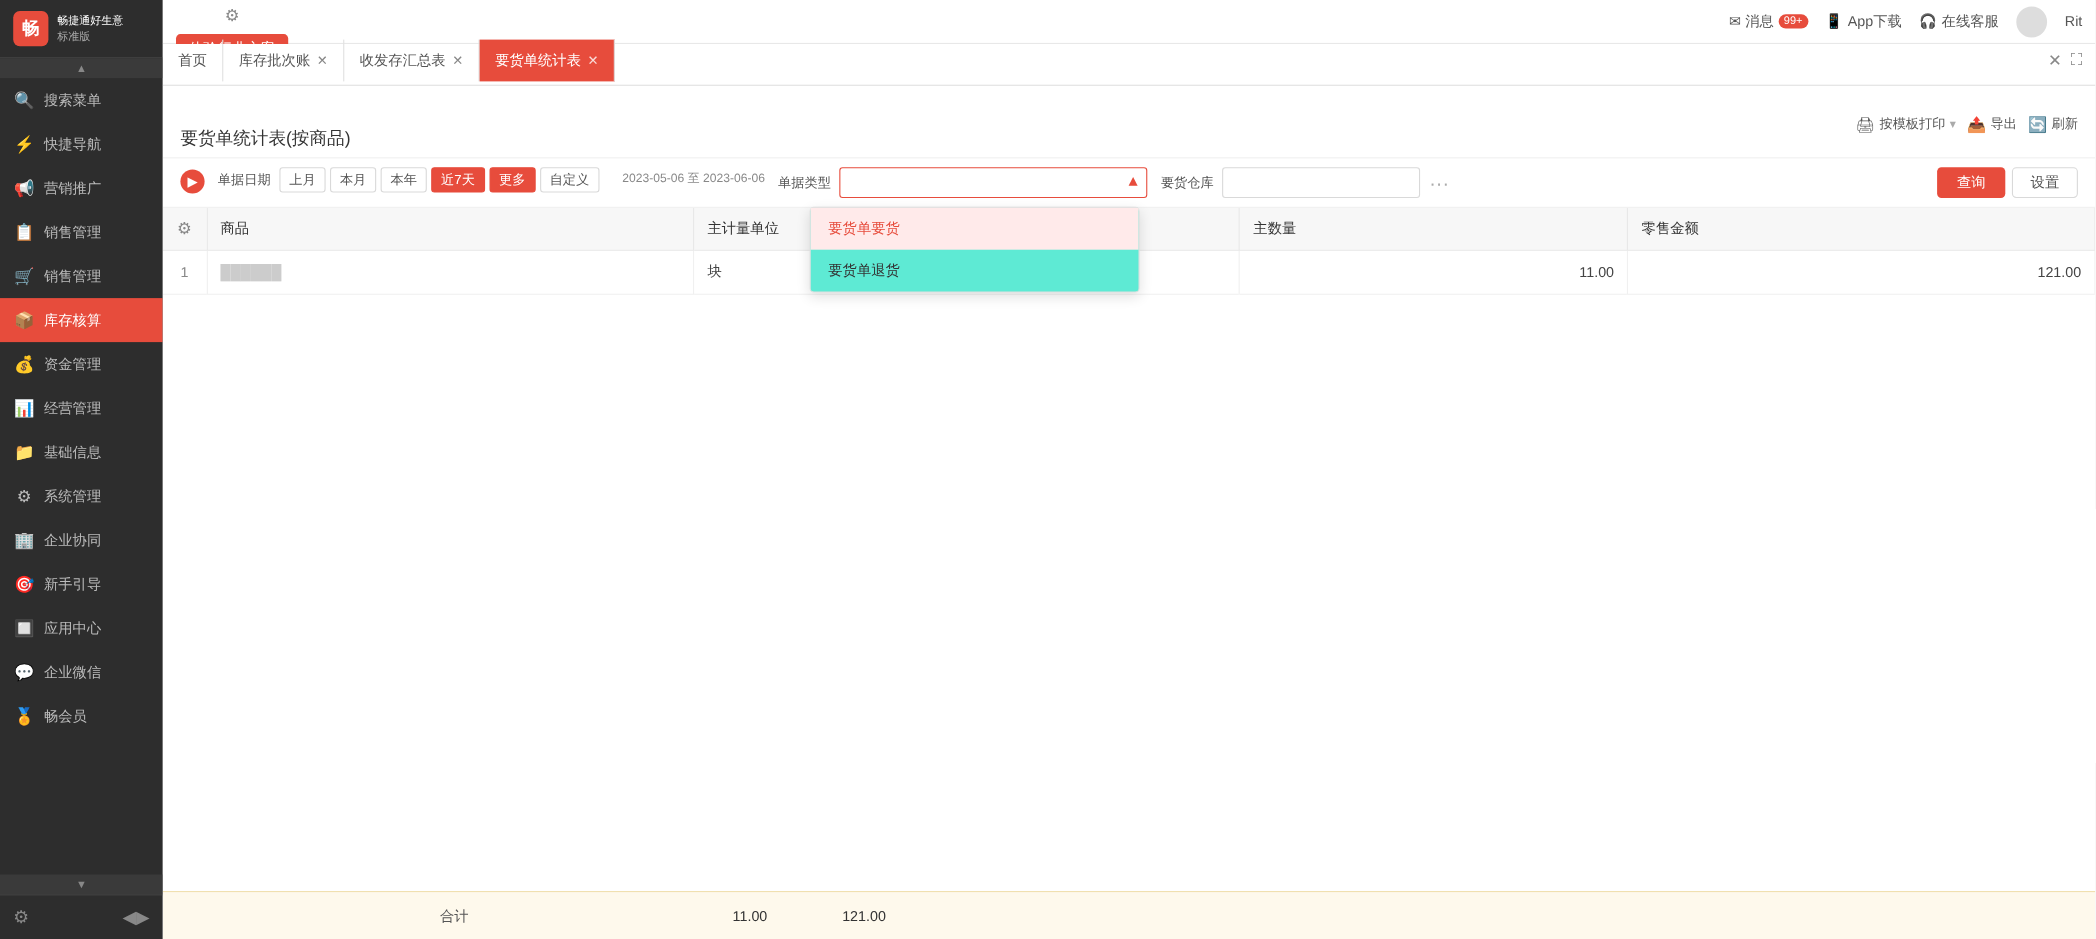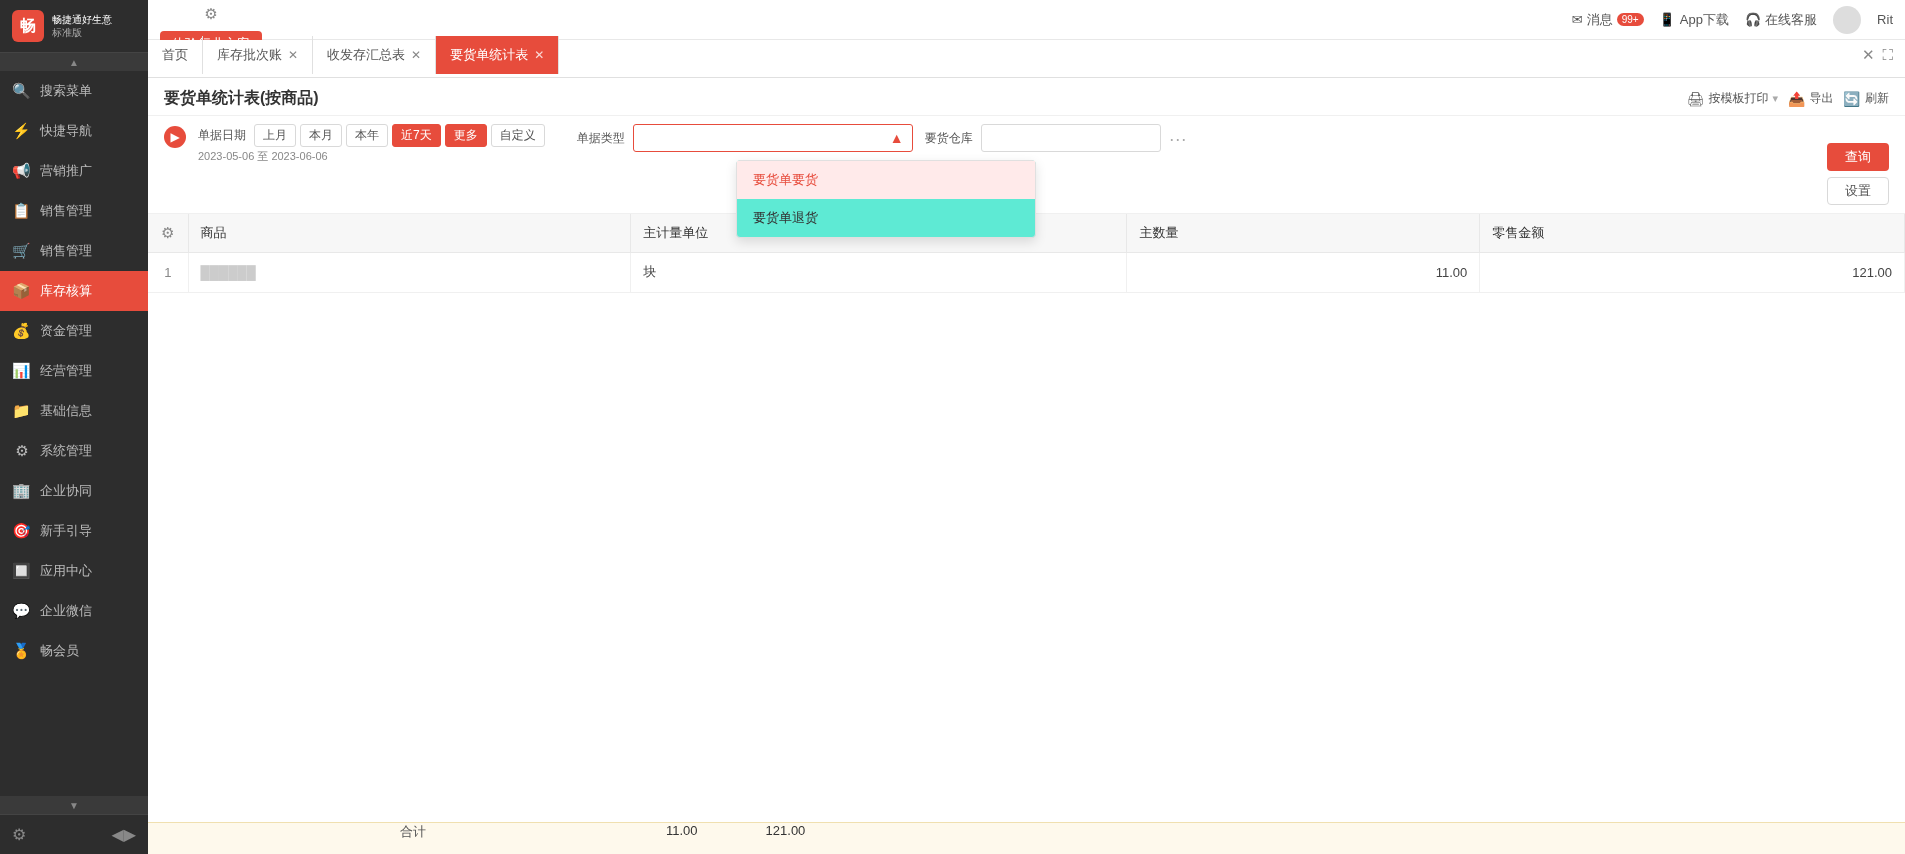--- a/index.html
+++ b/index.html
@@ -240,22 +240,23 @@
     
     .page-header {
       display: flex;
       align-items: center;
       justify-content: space-between;
       padding: 10px 16px 6px;
       flex-shrink: 0;
     }
     .page-title {
       font-size: 16px;
-      font-weight: 700;
+      font-weight: 400;
       color: #333;
+      margin-top: 28px;
     }
     .page-actions {
       display: flex;
       align-items: center;
       gap: 10px;
     }
     .page-actions .action-btn {
       display: flex;
       align-items: center;
       gap: 4px;
@@ -286,22 +287,22 @@
       align-items: center;
       justify-content: center;
       cursor: pointer;
       color: white;
       font-size: 12px;
       flex-shrink: 0;
       margin-top: 2px;
     }
     .filter-group {
       display: flex;
-      flex-direction: column;
-      gap: 0;
+      flex-direction: row;
+      gap: 21px;
     }
     .filter-row {
       display: flex;
       align-items: center;
       gap: 8px;
     }
     .filter-label {
       font-size: 12px;
       color: #555;
       white-space: nowrap;
@@ -327,21 +328,21 @@
     }
     .date-range {
       font-size: 11px;
       color: #888;
       margin-top: 2px;
     }
     .filter-type-group {
       display: flex;
       align-items: center;
       gap: 8px;
-      margin-left: 20px;
+      font-family: Liberation Mono, monospace;
     }
     .filter-type-label {
       font-size: 12px;
       color: #555;
       white-space: nowrap;
     }
     .filter-type-select {
       width: 280px;
       height: 28px;
       border: 1px solid #e74c3c;
@@ -381,23 +382,22 @@
     }
     .filter-dots {
       color: #aaa;
       font-size: 18px;
       cursor: pointer;
       margin-top: 2px;
     }
     .filter-actions {
       margin-left: auto;
       display: flex;
-      flex-direction: column;
+      flex-direction: row;
       gap: 6px;
-      margin-top: 19px;
     }
     .btn-query {
       background: #e74c3c;
       color: white;
       border: none;
       border-radius: 4px;
       padding: 5px 18px;
       font-size: 13px;
       cursor: pointer;
       font-family: inherit;
@@ -469,25 +469,25 @@
       padding: 0 12px;
       color: #444;
       border-right: 1px solid #f0f0f0;
     }
     tbody td:first-child { text-align: center; color: #888; }
     tbody td.num { text-align: right; }
     tbody td.product-cell { color: #ccc; }
 
     
     .table-footer {
-      height: 32px;
+      height: 44px;
       background: #fef9ec;
       border-top: 1px solid #f0e0b0;
       display: flex;
-      align-items: flex-start;
+      align-items: center;
       padding: 0 12px;
       flex-shrink: 0;
     }
     .footer-label {
       color: #555;
       font-size: 13px;
       margin-left: 240px;
     }
     .footer-val {
       font-size: 13px;

